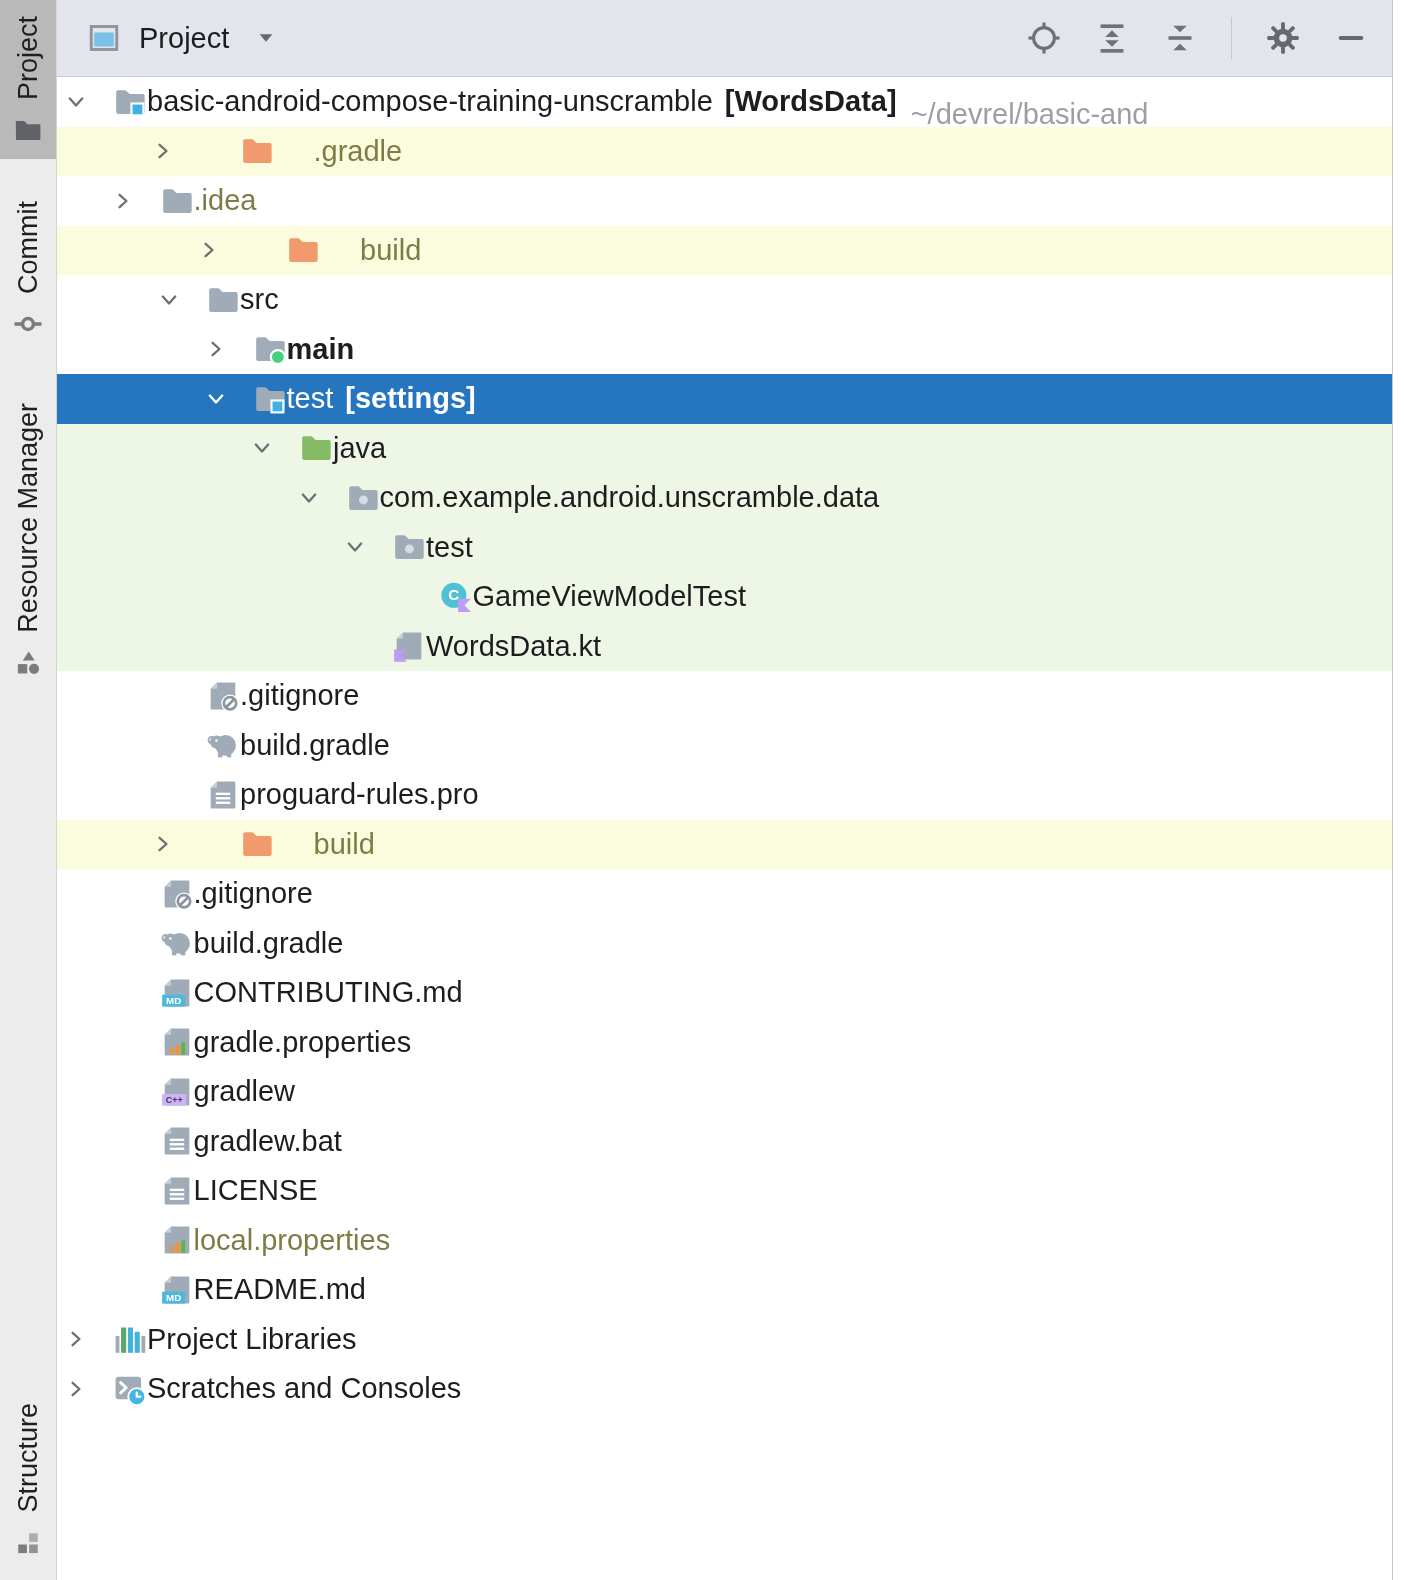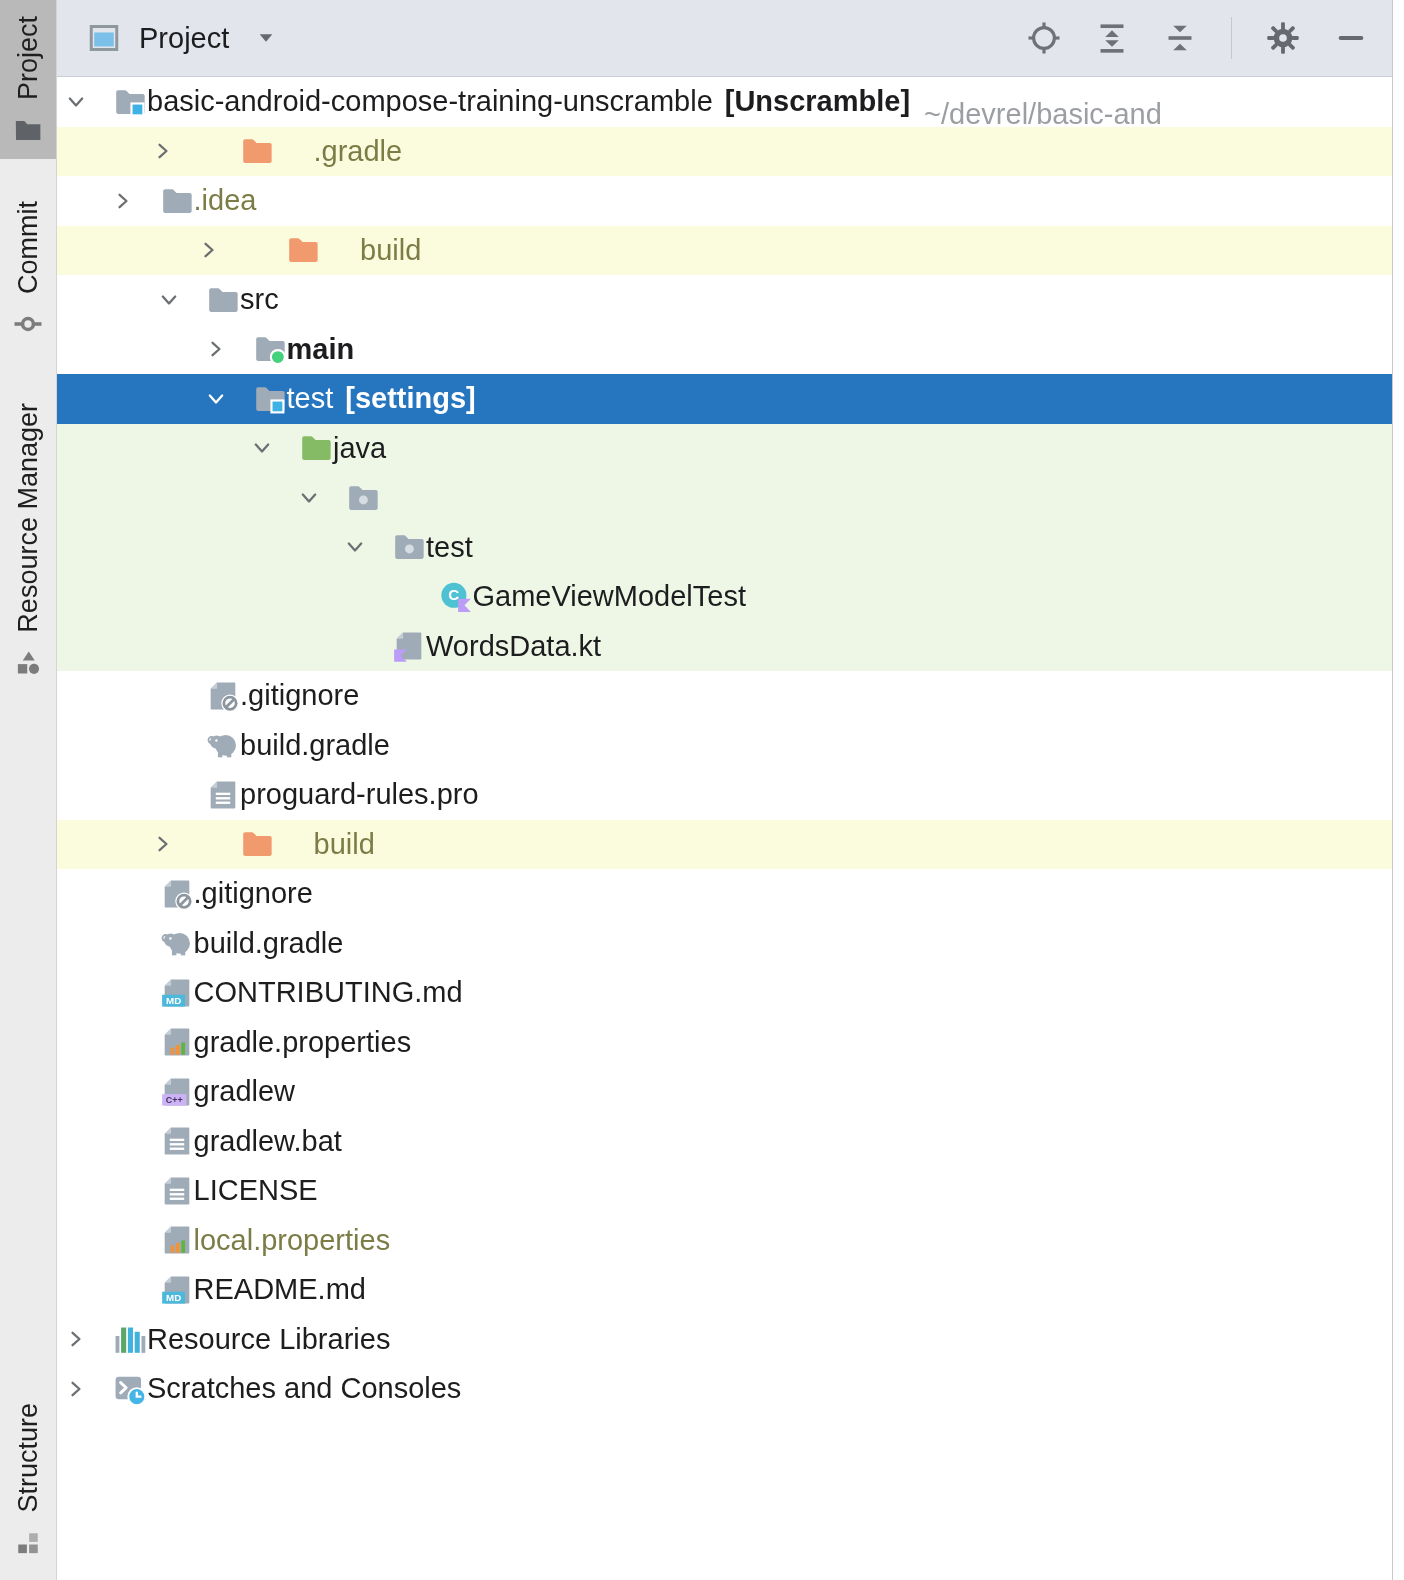--- a/index.html
+++ b/index.html
@@ -178,21 +178,21 @@
               <polyline points="3.5,5.5 8,10.5 12.5,5.5" fill="none" stroke="#6d7073" stroke-width="1.7" stroke-linecap="round" stroke-linejoin="round"></polyline>
             </svg>
           </span>
           <span class="icon">
             <svg viewBox="0 0 16 16">
               <path d="M1.5 3.4c0-.5.4-.9.9-.9h3.3c.25 0 .5.1.65.28L7.8 4.2h6.2c.5 0 .9.4.9.9v7.6c0 .5-.4.9-.9.9H2.4c-.5 0-.9-.4-.9-.9z" fill="#9fabb6"></path>
               <rect x="8.7" y="8.7" width="5.6" height="5.6" fill="#3fb2e5" stroke="#fff" stroke-width="1"></rect>
             </svg>
           </span>
           <span class="label">basic-android-compose-training-unscramble</span>
-          <span class="suffix">[Unscramble]</span>
+          <span class="suffix">[WordsData]</span>
           <span class="path">~/devrel/basic-and</span>
         </div>
         <div class="row bg-excluded">
           <span class="indent" style="width: 46.5px;"></span>
           <span class="chev">
             <svg viewBox="0 0 16 16">
               <polyline points="5.5,3.5 10.5,8 5.5,12.5" fill="none" stroke="#6d7073" stroke-width="1.7" stroke-linecap="round" stroke-linejoin="round"></polyline>
             </svg>
           </span>
           <span class="icon">
@@ -295,20 +295,21 @@
             <svg viewBox="0 0 16 16">
               <polyline points="3.5,5.5 8,10.5 12.5,5.5" fill="none" stroke="#6d7073" stroke-width="1.7" stroke-linecap="round" stroke-linejoin="round"></polyline>
             </svg>
           </span>
           <span class="icon">
             <svg viewBox="0 0 16 16">
               <path d="M1.5 3.4c0-.5.4-.9.9-.9h3.3c.25 0 .5.1.65.28L7.8 4.2h6.2c.5 0 .9.4.9.9v7.6c0 .5-.4.9-.9.9H2.4c-.5 0-.9-.4-.9-.9z" fill="#9fabb6"></path>
               <circle cx="8.2" cy="8.9" r="2.1" fill="#d5dde2"></circle>
             </svg>
           </span>
+          <span class="label">com.example.android.unscramble.data</span>
         </div>
         <div class="row bg-test">
           <span class="indent" style="width: 279px;"></span>
           <span class="chev">
             <svg viewBox="0 0 16 16">
               <polyline points="3.5,5.5 8,10.5 12.5,5.5" fill="none" stroke="#6d7073" stroke-width="1.7" stroke-linecap="round" stroke-linejoin="round"></polyline>
             </svg>
           </span>
           <span class="icon">
             <svg viewBox="0 0 16 16">
@@ -542,21 +543,21 @@
           </span>
           <span class="icon">
             <svg viewBox="0 0 16 16">
               <rect x="1.2" y="6.6" width="1.8" height="7.9" fill="#9fabb6"></rect>
               <rect x="3.8" y="2.6" width="2.4" height="11.9" fill="#5aa869"></rect>
               <rect x="7" y="2.6" width="2.4" height="11.9" fill="#41b1dd"></rect>
               <rect x="10.2" y="4.6" width="2.4" height="9.9" fill="#41b1dd"></rect>
               <rect x="13.4" y="6.6" width="1.8" height="7.9" fill="#9fabb6"></rect>
             </svg>
           </span>
-          <span class="label">Resource Libraries</span>
+          <span class="label">Project Libraries</span>
         </div>
         <div class="row bg-none">
           <span class="indent" style="width: 0px;"></span>
           <span class="chev">
             <svg viewBox="0 0 16 16">
               <polyline points="5.5,3.5 10.5,8 5.5,12.5" fill="none" stroke="#6d7073" stroke-width="1.7" stroke-linecap="round" stroke-linejoin="round"></polyline>
             </svg>
           </span>
           <span class="icon">
             <svg viewBox="0 0 16 16">

